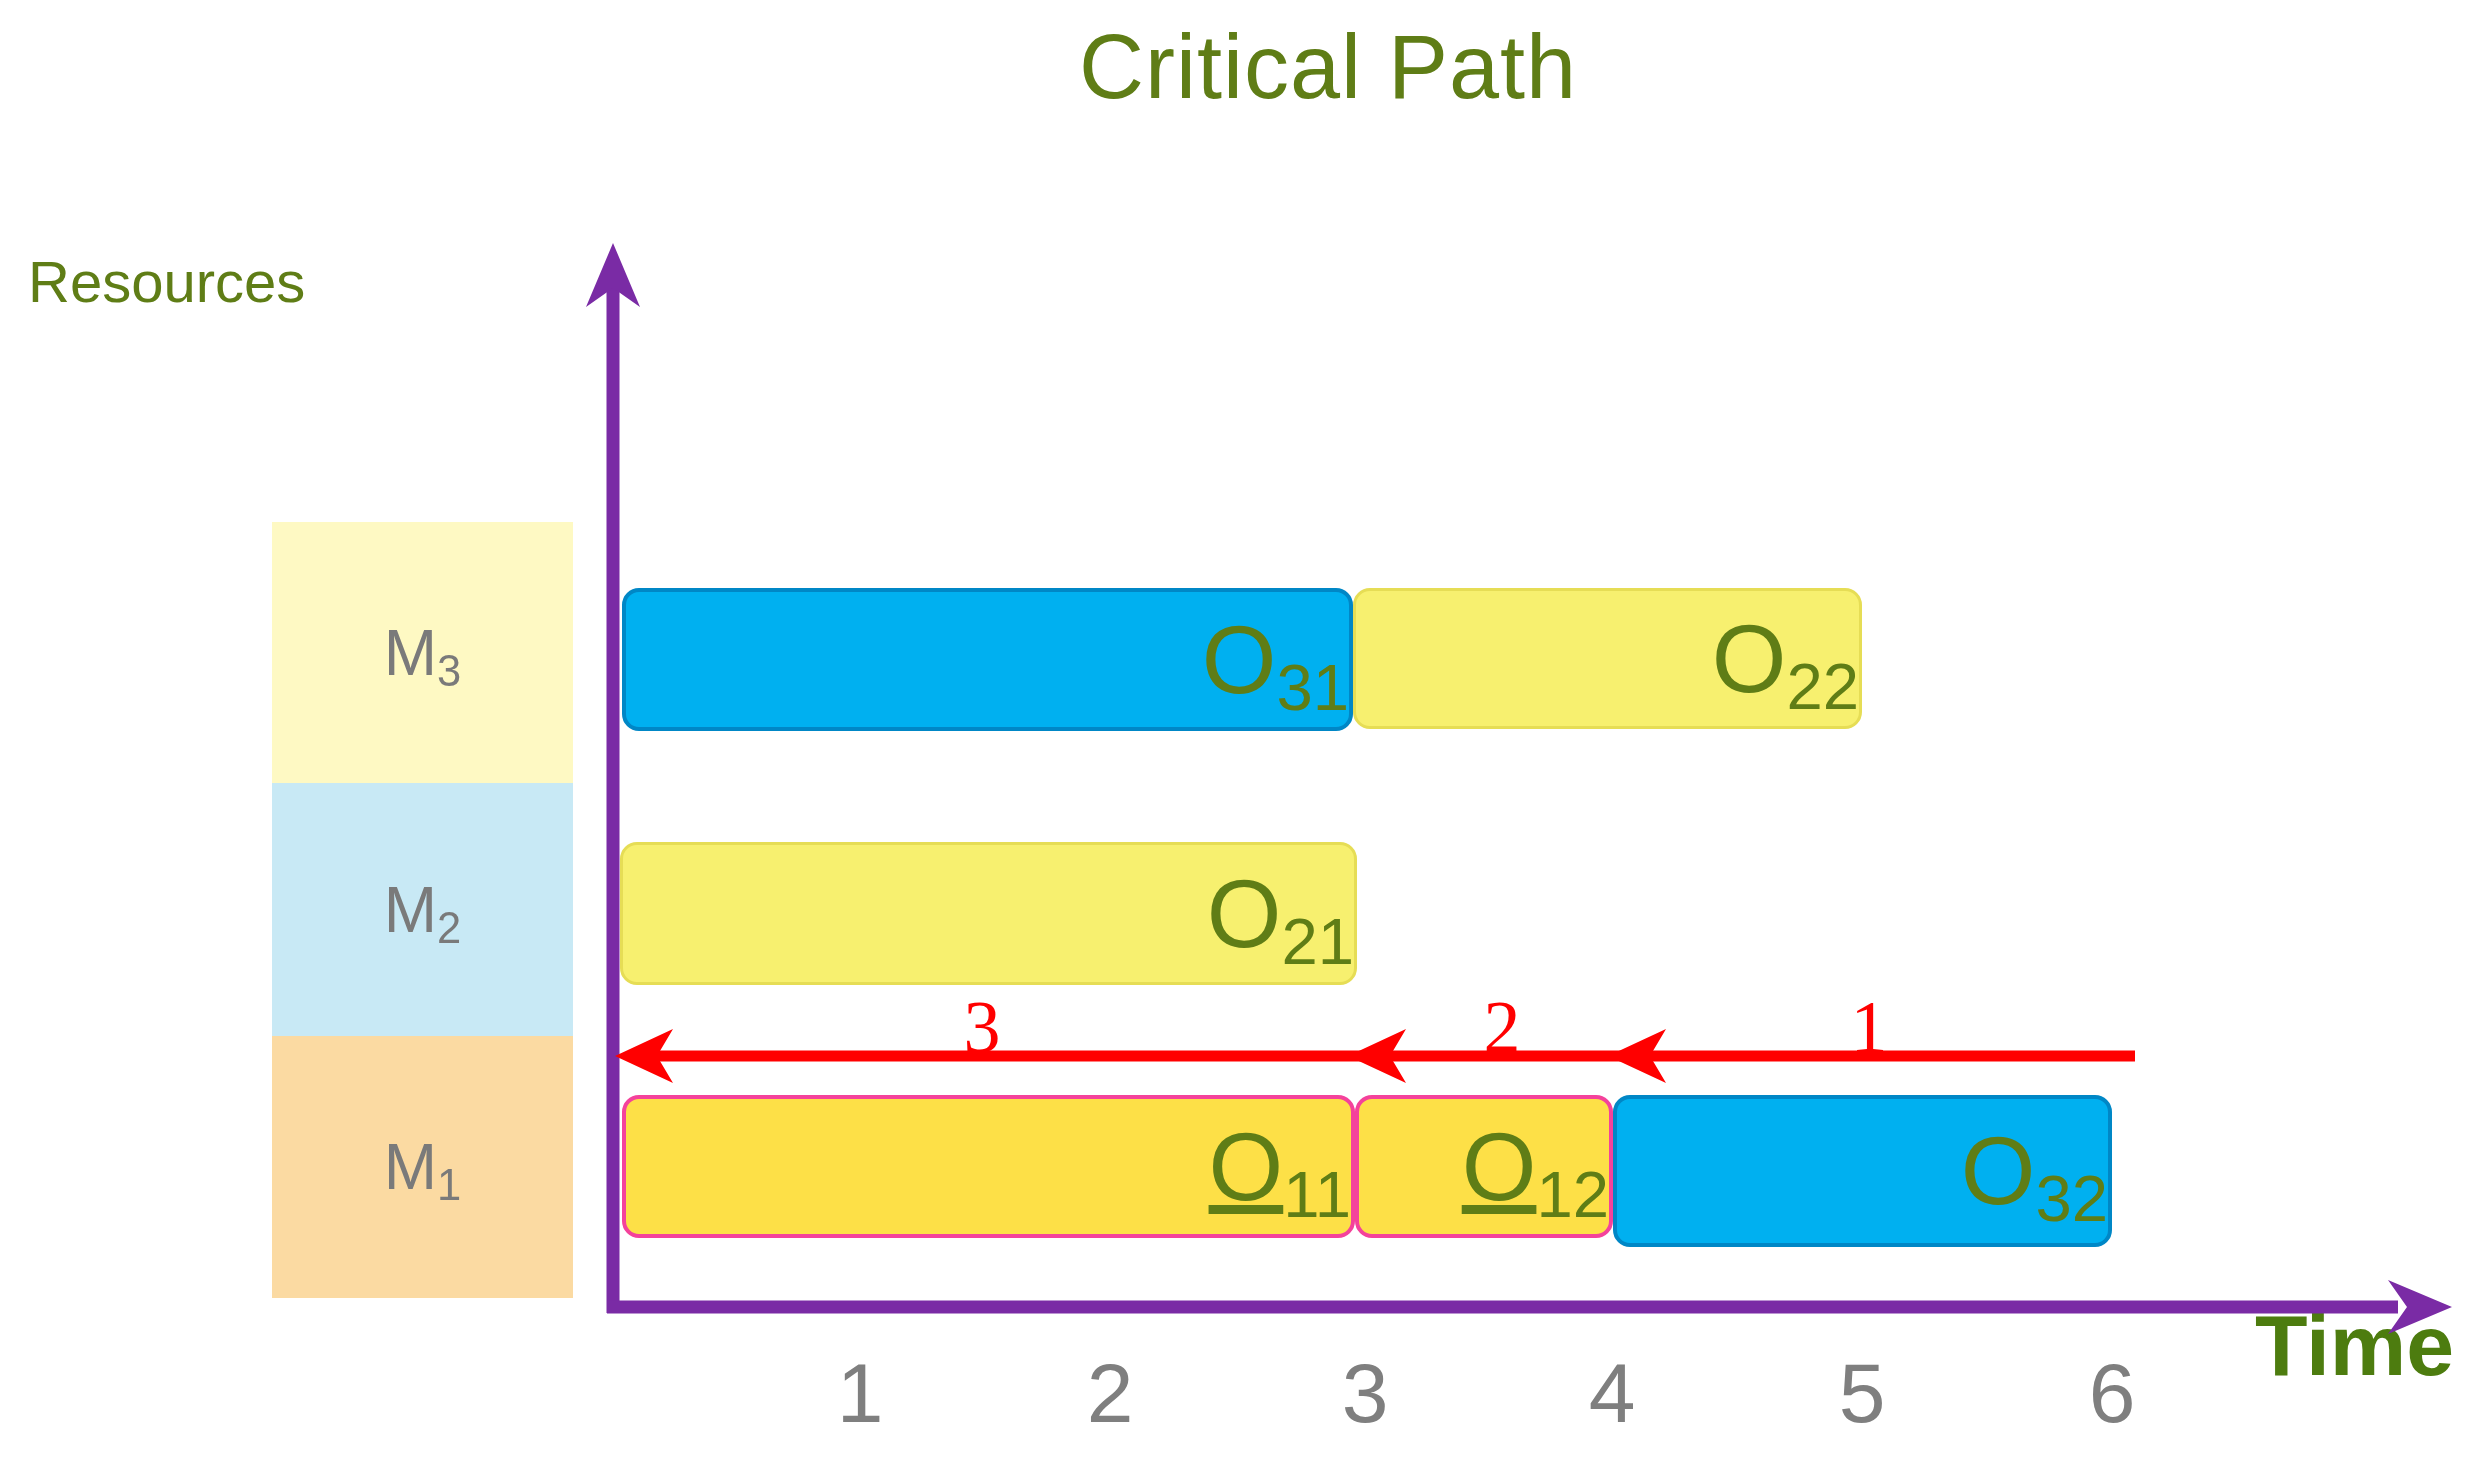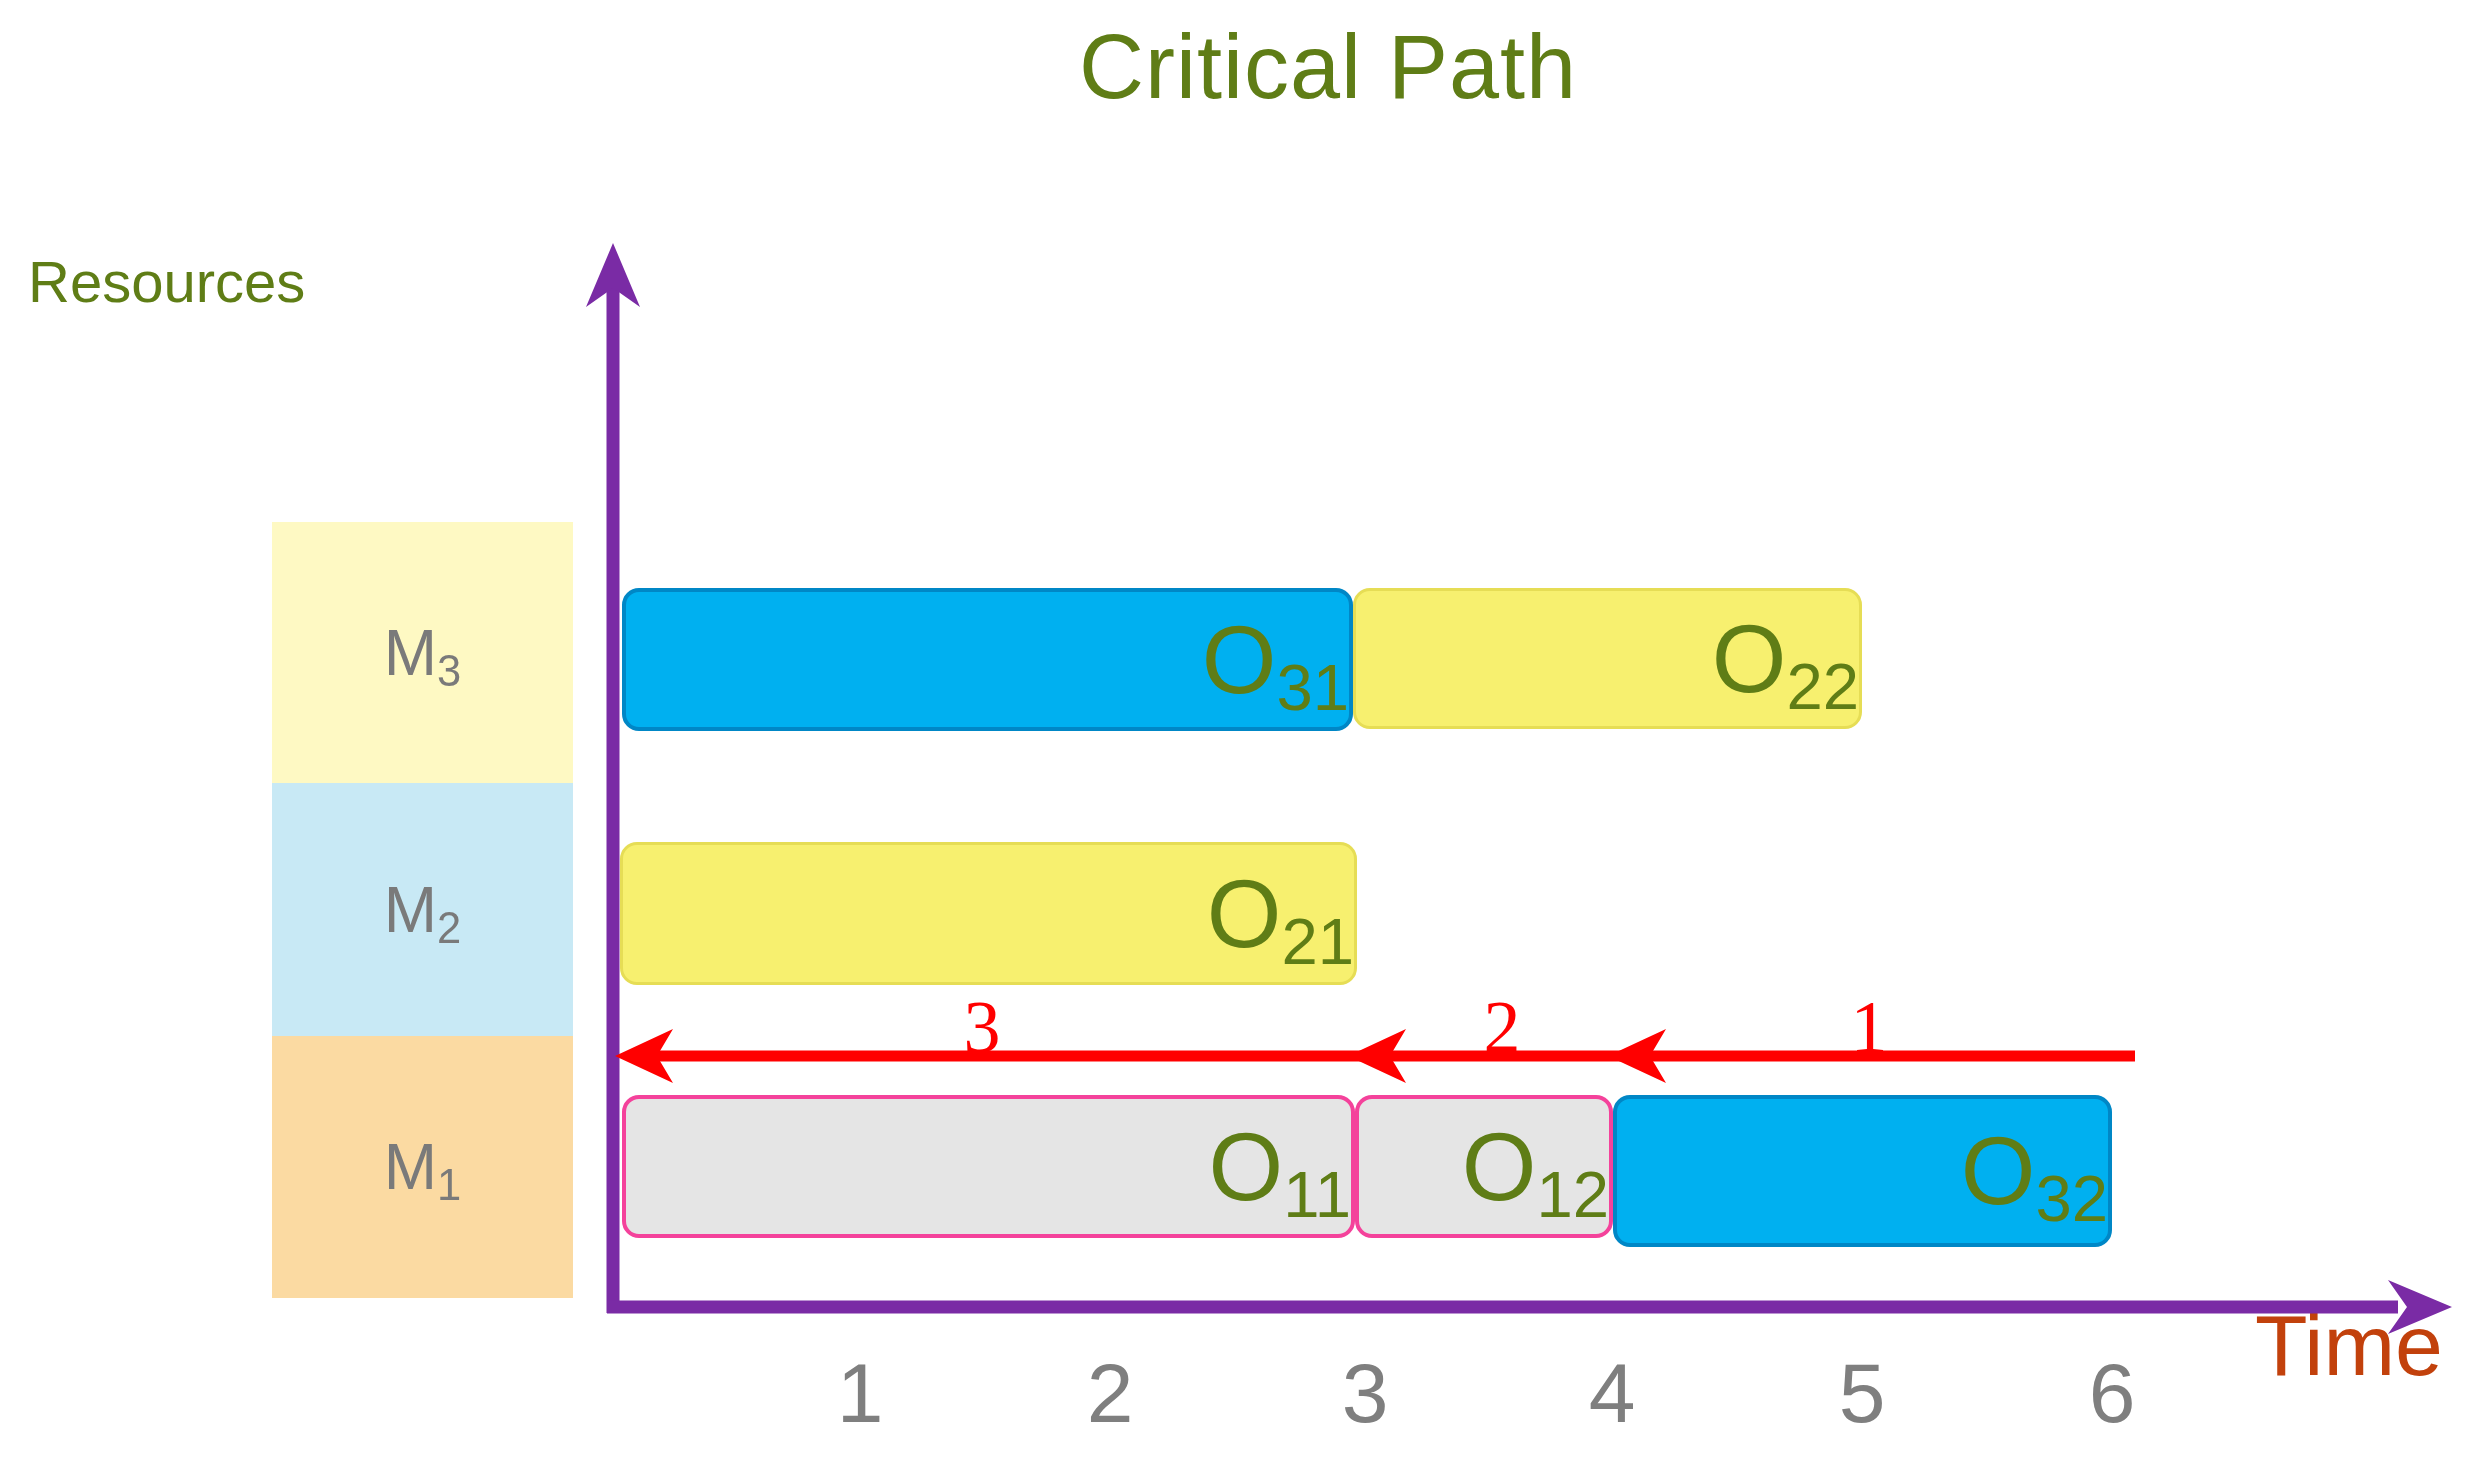--- a/index.html
+++ b/index.html
@@ -8,21 +8,21 @@
     font-family:"Liberation Sans", sans-serif;
   }
   .abs{position:absolute;}
 
   
   .title{
     left:1328px;top:16px;transform:translateX(-50%);
     font-size:90px;color:#5f7d16;white-space:nowrap;letter-spacing:1px;
   }
   .res-label{left:28px;top:248px;font-size:58px;color:#5f7d16;white-space:nowrap;}
-  .time-label{left:2255px;top:1296px;font-size:86px;color:#c2410c;white-space:nowrap;}
+  .time-label{left:2255px;top:1296px;font-size:86px;color:#4d7c0f;white-space:nowrap;font-weight:bold;}
 
   .tick{top:1345px;transform:translateX(-50%);font-size:84px;color:#7f7f7f;white-space:nowrap;}
   .tick1{left:860px;} .tick2{left:1110px;} .tick3{left:1365px;}
   .tick4{left:1612px;} .tick5{left:1862px;} .tick6{left:2112px;}
 
   .sub{display:inline-block;font-size:0.68em;transform:translateY(22%);}
 
   
   .mblock{
     left:272px;width:301px;display:flex;align-items:center;justify-content:center;
@@ -33,21 +33,21 @@
   .m1{top:1036px;height:262px;background:#fbdaa2;}
 
   
   .bar{
     display:flex;align-items:center;justify-content:flex-end;
     border-radius:17px;box-sizing:border-box;
     color:#5f7d16;font-size:96px;
   }
   .bar-blue{background:#00b0f0;border:4px solid #0087c6;}
   .bar-yellow{background:#f7f06f;border:3px solid #e6dd55;}
-  .bar-pink{background:#e5e5e5;border:4px solid #f4429b;}
+  .bar-pink{background:#fde047;border:4px solid #f4429b;text-decoration:underline;}
 
   .o31{left:622px;top:588px;width:731px;height:143px;}
   .o22{left:1353px;top:588px;width:509px;height:141px;}
   .o21{left:620px;top:842px;width:737px;height:143px;}
   .o11{left:622px;top:1095px;width:733px;height:143px;}
   .o12{left:1355px;top:1095px;width:258px;height:143px;}
   .o32{left:1613px;top:1095px;width:499px;height:152px;}
 
   
   .cp-num{

